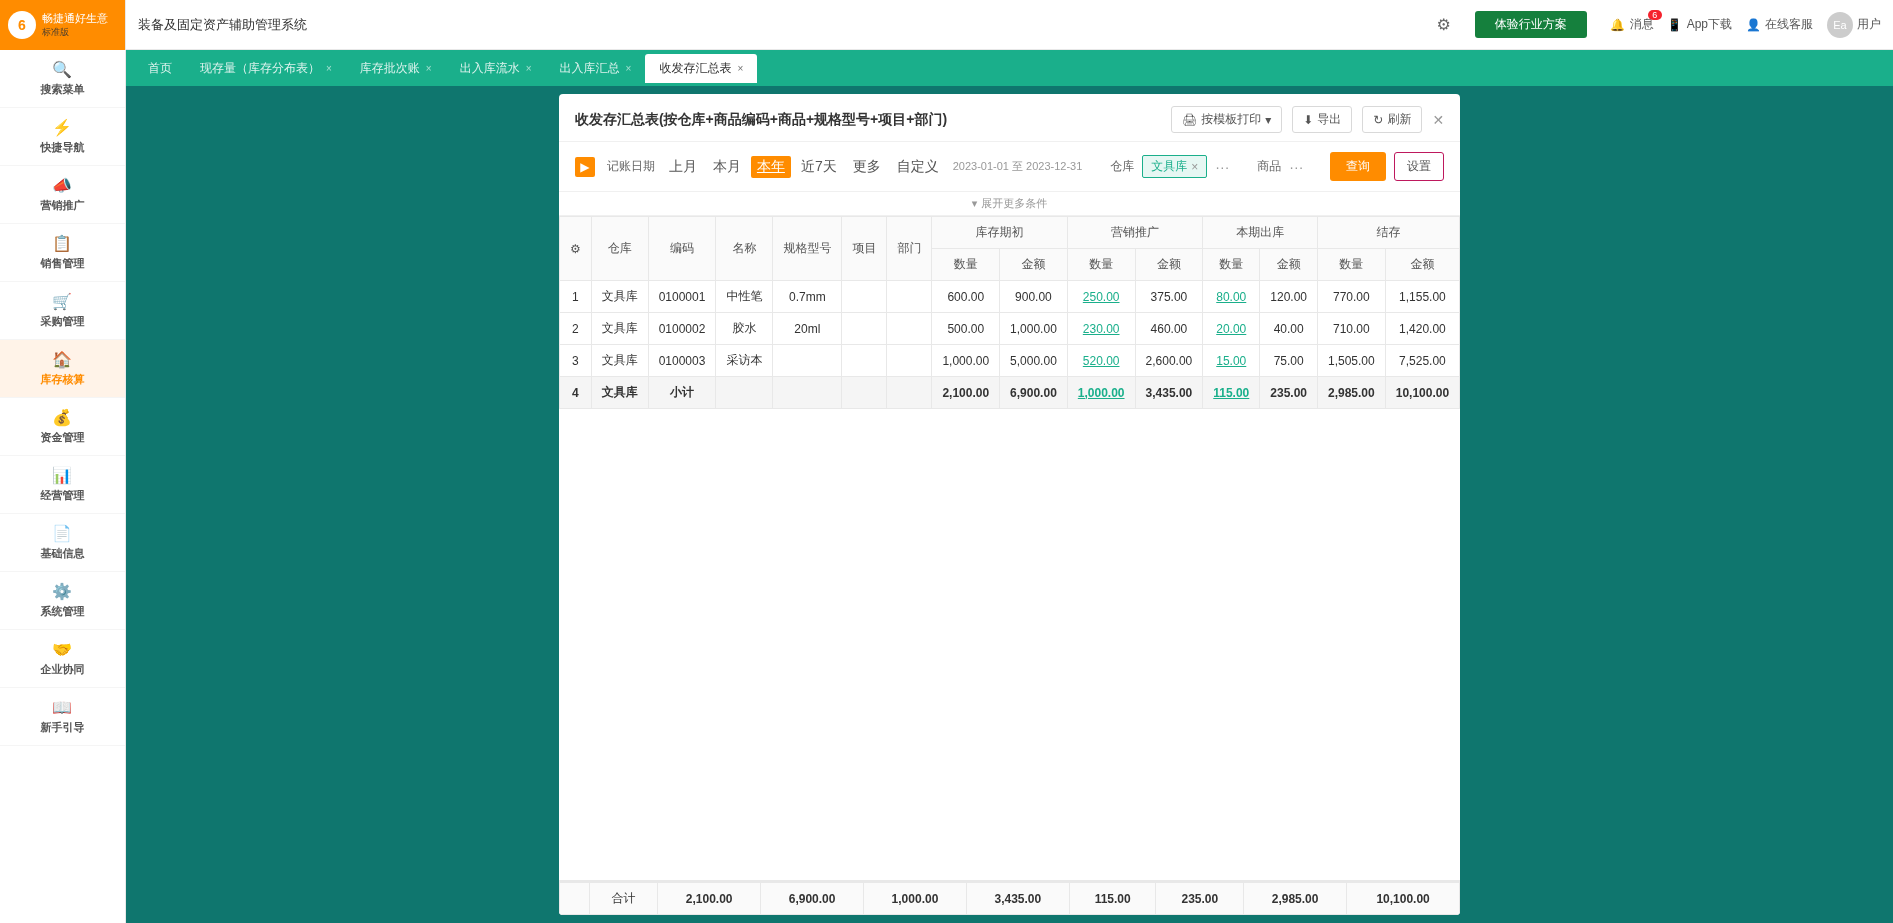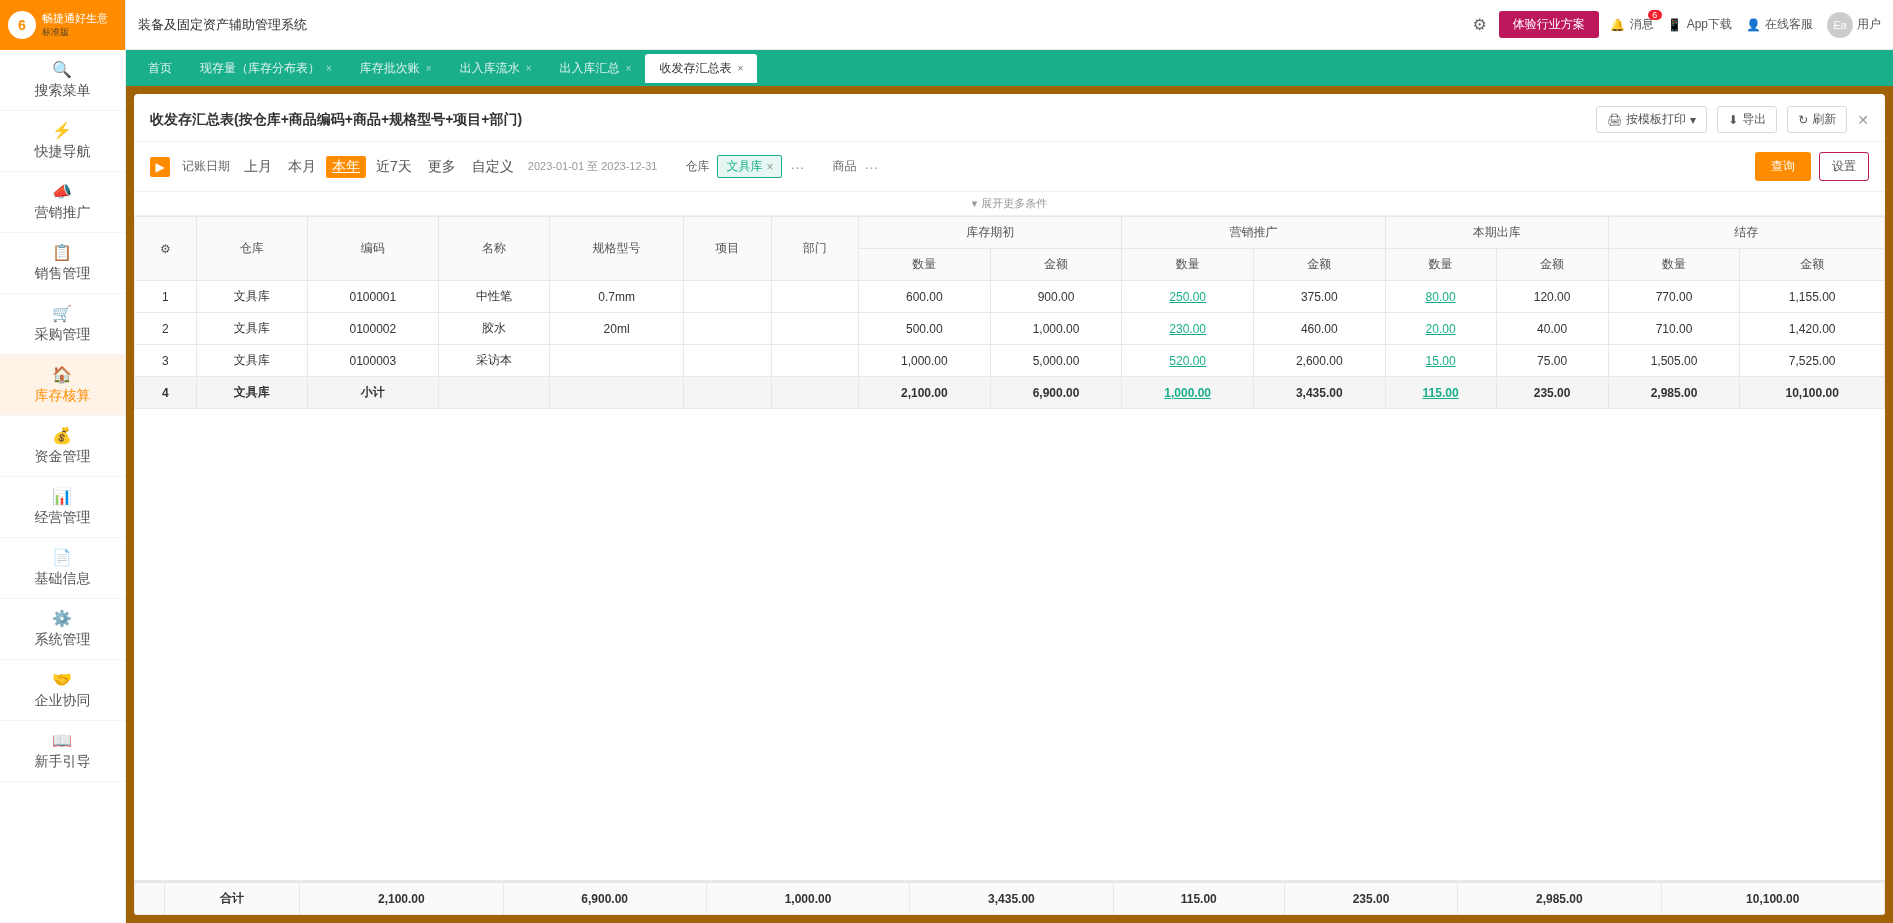--- a/index.html
+++ b/index.html
@@ -9,44 +9,44 @@
     .sidebar { width: 126px; background: #fff; display: flex; flex-direction: column; border-right: 1px solid #e8e8e8; flex-shrink: 0; }
     .sidebar-logo { background: #ff8c00; padding: 8px; display: flex; align-items: center; gap: 6px; height: 50px; }
     .sidebar-logo-icon { width: 28px; height: 28px; background: #fff; border-radius: 50%; display: flex; align-items: center; justify-content: center; color: #ff8c00; font-weight: bold; font-size: 14px; }
     .sidebar-logo-text { color: #fff; font-size: 11px; line-height: 1.3; }
     .sidebar-logo-sub { font-size: 9px; opacity: 0.85; }
     .sidebar-menu { flex: 1; overflow-y: auto; }
     .sidebar-item { display: flex; flex-direction: column; align-items: center; padding: 10px 4px; cursor: pointer; border-bottom: 1px solid #f5f5f5; gap: 3px; }
     .sidebar-item.active { background: #fff3e8; }
     .sidebar-item .icon { font-size: 16px; color: #666; }
     .sidebar-item.active .icon { color: #ff8c00; }
-    .sidebar-item .label { font-size: 14px; color: #555; text-align: center; }
+    .sidebar-item .label { font-size: 11px; color: #555; text-align: center; font-weight: bold; }
     .sidebar-item.active .label { color: #ff8c00; }
 
     
     .main { flex: 1; display: flex; flex-direction: column; overflow: hidden; }
 
     
-    .topbar { height: 50px; background: #fff; border-bottom: 1px solid #e8e8e8; display: flex; align-items: center; padding: 0 12px; gap: 12px; }
+    .topbar { height: 50px; background: #fff; border-bottom: 1px solid #e8e8e8; display: flex; align-items: center; padding: 0 12px; gap: 24px; }
     .topbar-title { font-size: 13px; color: #333; flex: 1; }
-    .topbar-btn-primary { background: #be185d; color: #fff; border: none; padding: 5px 14px; border-radius: 3px; cursor: pointer; font-size: 12px; }
+    .topbar-btn-primary { background: #15803d; color: #fff; border: none; padding: 5px 20px; border-radius: 3px; cursor: pointer; font-size: 12px; }
     .topbar-actions { display: flex; align-items: center; gap: 14px; margin-left: auto; }
     .topbar-action-item { display: flex; align-items: center; gap: 4px; cursor: pointer; color: #555; font-size: 12px; position: relative; }
     .badge { background: #f5222d; color: #fff; border-radius: 8px; font-size: 9px; padding: 0 4px; position: absolute; top: -6px; right: -8px; min-width: 14px; text-align: center; }
     .settings-icon { font-size: 16px; color: #666; cursor: pointer; }
     .user-avatar { width: 26px; height: 26px; background: #ccc; border-radius: 50%; display: flex; align-items: center; justify-content: center; color: #fff; font-size: 11px; }
 
     
     .tabbar { height: 36px; background: #1aaf8b; display: flex; align-items: center; padding: 0 8px; gap: 0; overflow-x: auto; }
     .tab { display: flex; align-items: center; gap: 6px; padding: 6px 14px; cursor: pointer; font-size: 12px; color: rgba(255,255,255,0.85); border-radius: 3px 3px 0 0; flex-shrink: 0; }
     .tab.active { background: #fff; color: #333; }
     .tab .close-btn { font-size: 10px; color: inherit; opacity: 0.7; }
 
     
-    .content { flex: 1; background: #a16207; overflow-y: auto; padding: 0; display: flex; flex-direction: column; }
+    .content { flex: 1; background: #0f766e; overflow-y: auto; padding: 0; display: flex; flex-direction: column; align-items: center; }
     .page { background: #fff; margin: 8px; border-radius: 4px; flex: 1; display: flex; flex-direction: column; overflow: hidden; }
 
     
     .page-header { padding: 12px 16px 8px; border-bottom: 1px solid #f0f0f0; display: flex; align-items: center; justify-content: space-between; }
     .page-title { font-size: 14px; font-weight: bold; color: #333; }
     .page-header-actions { display: flex; align-items: center; gap: 10px; }
     .page-header-btn { display: flex; align-items: center; gap: 4px; padding: 4px 10px; border: 1px solid #d9d9d9; border-radius: 3px; cursor: pointer; background: #fff; font-size: 12px; color: #555; }
     .close-page { color: #999; cursor: pointer; font-size: 14px; }
 
     
@@ -358,21 +358,21 @@
             </tr>
           </tbody>
         </table>
       </div>
 
       <div style="border-top:2px solid #e8e8e8; background:#fafafa; display:flex; align-items:center; padding:0;">
         <table style="width:100%; border-collapse:collapse; font-size:12px;">
           <tbody>
               <tr>
             <td style="border:1px solid #e8e8e8; padding:7px 10px; text-align:center; font-weight:bold; width:30px;"></td>
-            <td style="border:1px solid #e8e8e8; padding:7px 10px; text-align:center; font-weight:bold;" colspan="6">合计</td>
+            <td style="border:1px solid #e8e8e8; padding:7px 10px; text-align:center; font-weight:normal;" colspan="6">合计</td>
             <td style="border:1px solid #e8e8e8; padding:7px 10px; text-align:center; font-weight:bold;">2,100.00</td>
             <td style="border:1px solid #e8e8e8; padding:7px 10px; text-align:center; font-weight:bold;">6,900.00</td>
             <td style="border:1px solid #e8e8e8; padding:7px 10px; text-align:center; font-weight:bold;">1,000.00</td>
             <td style="border:1px solid #e8e8e8; padding:7px 10px; text-align:center; font-weight:bold;">3,435.00</td>
             <td style="border:1px solid #e8e8e8; padding:7px 10px; text-align:center; font-weight:bold;">115.00</td>
             <td style="border:1px solid #e8e8e8; padding:7px 10px; text-align:center; font-weight:bold;">235.00</td>
             <td style="border:1px solid #e8e8e8; padding:7px 10px; text-align:center; font-weight:bold;">2,985.00</td>
             <td style="border:1px solid #e8e8e8; padding:7px 10px; text-align:center; font-weight:bold;">10,100.00</td>
           </tr>
         </tbody>

